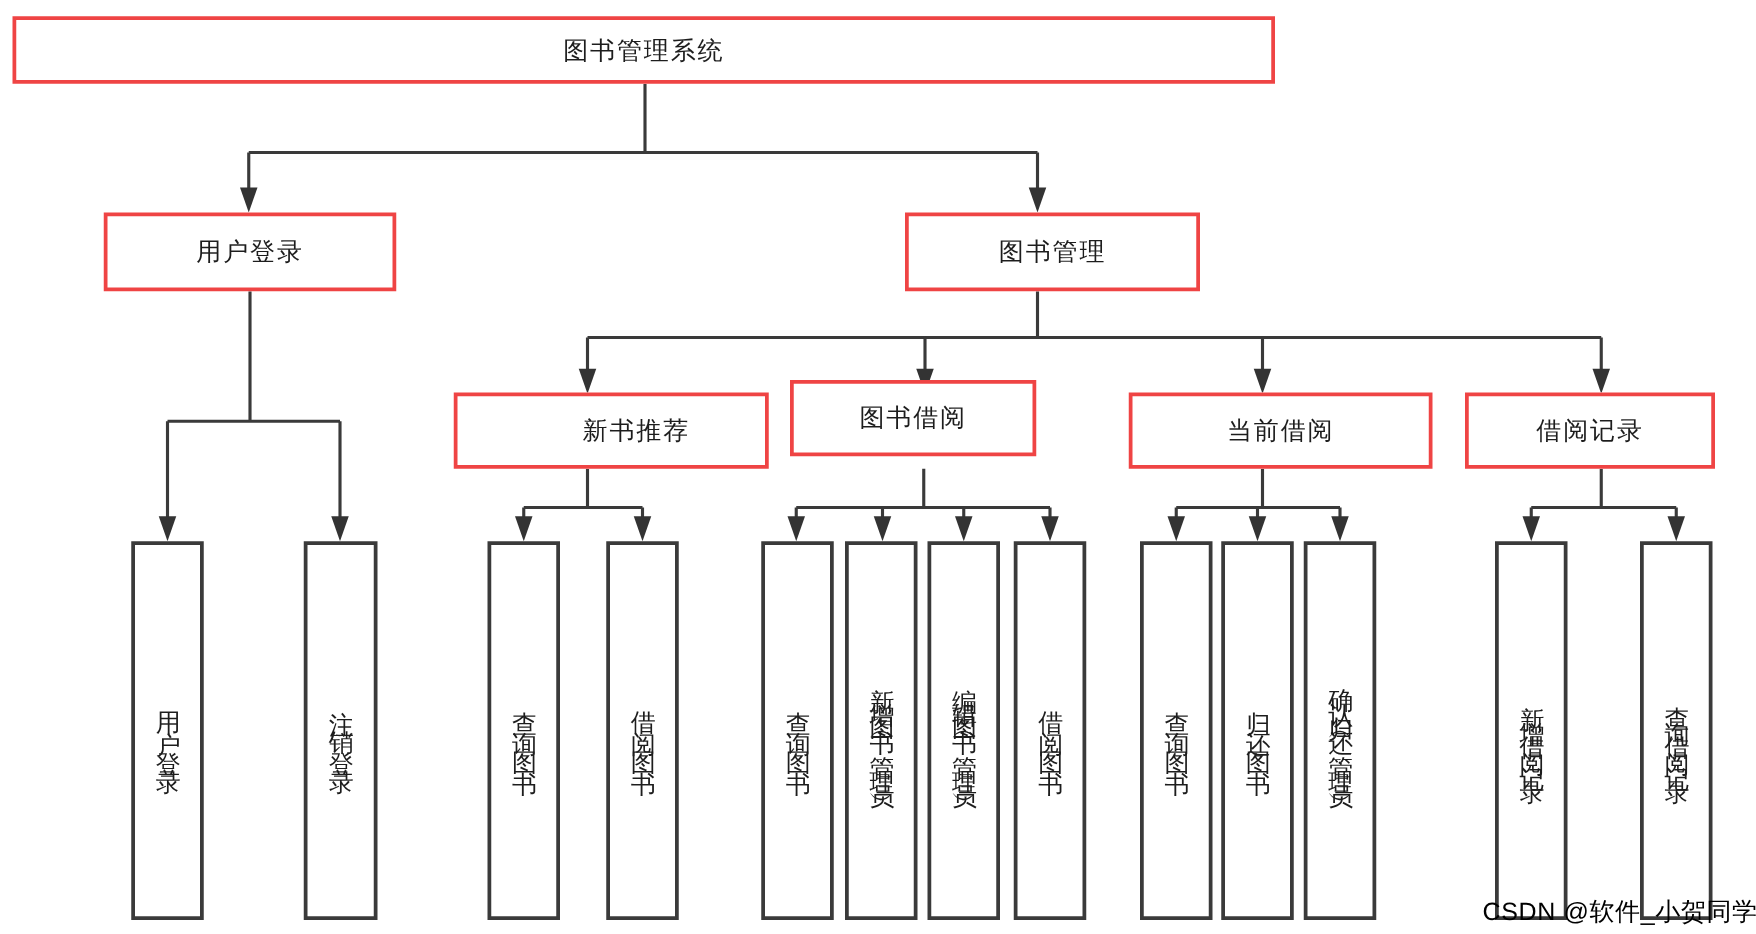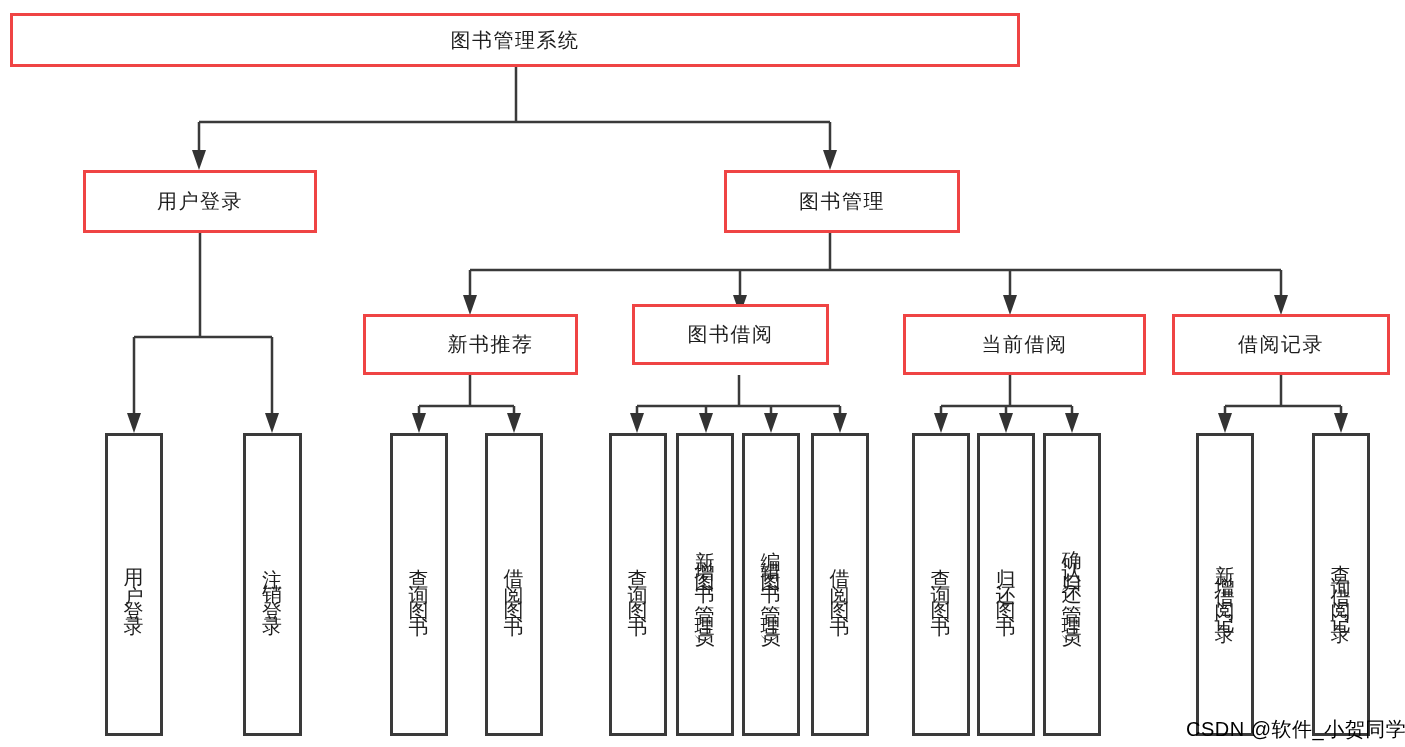--- a/index.html
+++ b/index.html
@@ -79,30 +79,30 @@
     <span>图书管理系统</span>
   </div>
 
   <div class="box" style="left:83px;top:170px;width:234px;height:63px;">
     <span>用户登录</span>
   </div>
   <div class="box" style="left:724px;top:170px;width:236px;height:63px;">
     <span>图书管理</span>
   </div>
 
-  <div class="box" style="left:363px;top:314px;width:215px;height:61px;padding-left:40px;">
+  <div class="box" style="left:363px;top:314px;width:252px;height:61px;padding-left:40px;">
     <span>新书推荐</span>
   </div>
   <div class="box" style="left:632px;top:304px;width:197px;height:61px;">
     <span>图书借阅</span>
   </div>
   <div class="box" style="left:903px;top:314px;width:243px;height:61px;">
     <span>当前借阅</span>
   </div>
-  <div class="box" style="left:1172px;top:314px;width:218px;height:61px;">
+  <div class="box" style="left:1172px;top:314px;width:200px;height:61px;">
     <span>借阅记录</span>
   </div>
 
   <div class="vbox short" style="left:105px;top:433px;width:58px;height:303px;">
     <span>用户登录</span>
   </div>
   <div class="vbox short" style="left:243px;top:433px;width:59px;height:303px;">
     <span>注销登录</span>
   </div>
 

